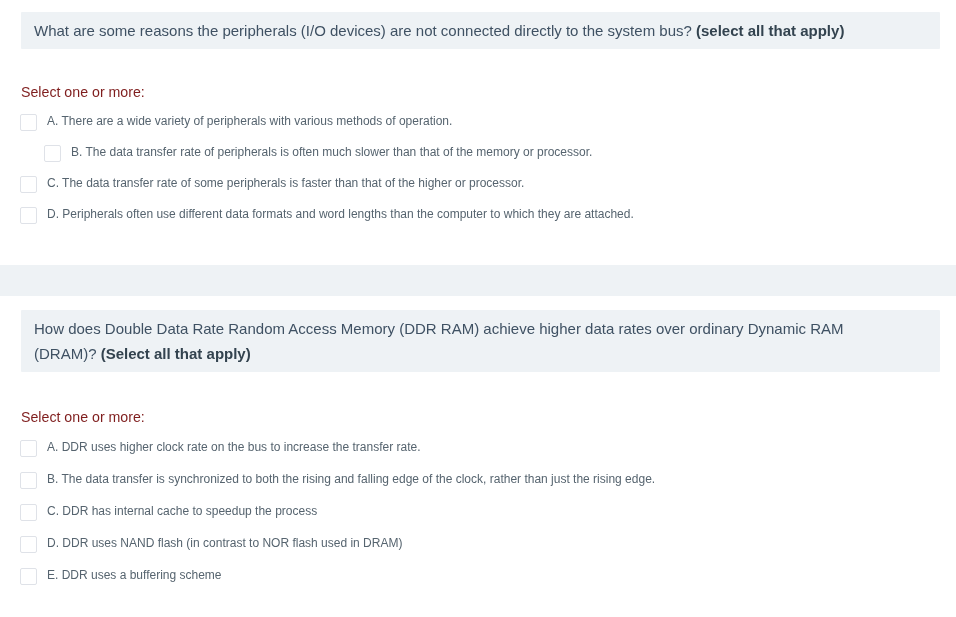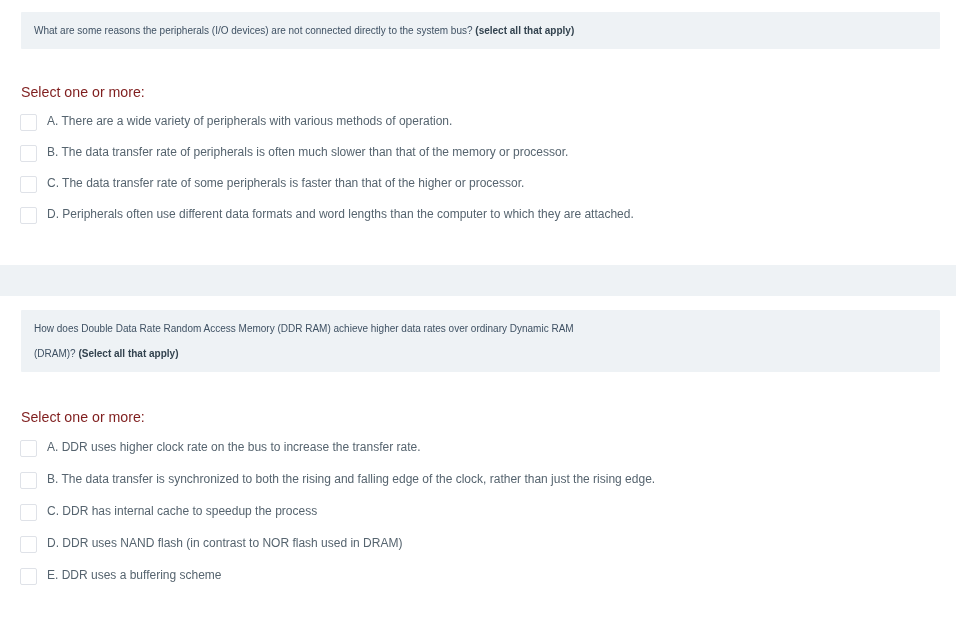--- a/index.html
+++ b/index.html
@@ -30,21 +30,21 @@
     width: 956px;
   }
 
   .question-stem {
     position: absolute;
     left: 21px;
     width: 919px;
     box-sizing: border-box;
     background: #eef2f5;
     color: #3f5163;
-    font-size: 10px;
+    font-size: 15px;
     line-height: 25px;
     padding: 6px 14px 6px 13px;
     border-radius: 1px;
   }
   .question-stem b {
     font-weight: bold;
     color: #33434f;
   }
 
   .select-hint {
@@ -112,21 +112,21 @@
         <div><span>What are some reasons the peripherals (I/O devices) are not connected directly to the system bus? </span><b>(select all that apply)</b></div>
       </div>
 
     <div class="select-hint" id="hint1" style="top: 83px;">Select one or more:</div>
 
     <div class="options" id="opts1" style="top: 111px;">
         <div class="option-row" style="top: 0px; width: 956px;">
           <span class="checkbox"></span>
           <span class="option-label">A. There are a wide variety of peripherals with various methods of operation.</span>
         </div>
-        <div class="option-row" style="top: 31px; width: 840px;">
+        <div class="option-row" style="top: 31px; width: 840px; margin-left: 24px;">
           <span class="checkbox"></span>
           <span class="option-label">B. The data transfer rate of peripherals is often much slower than that of the memory or processor.</span>
         </div>
         <div class="option-row" style="top: 62px; width: 956px;">
           <span class="checkbox"></span>
           <span class="option-label">C. The data transfer rate of some peripherals is faster than that of the higher or processor.</span>
         </div>
         <div class="option-row" style="top: 93px; width: 820px; padding-left: 25px;">
           <span class="checkbox"></span>
           <span class="option-label">D. Peripherals often use different data formats and word lengths than the computer to which they are attached.</span>

